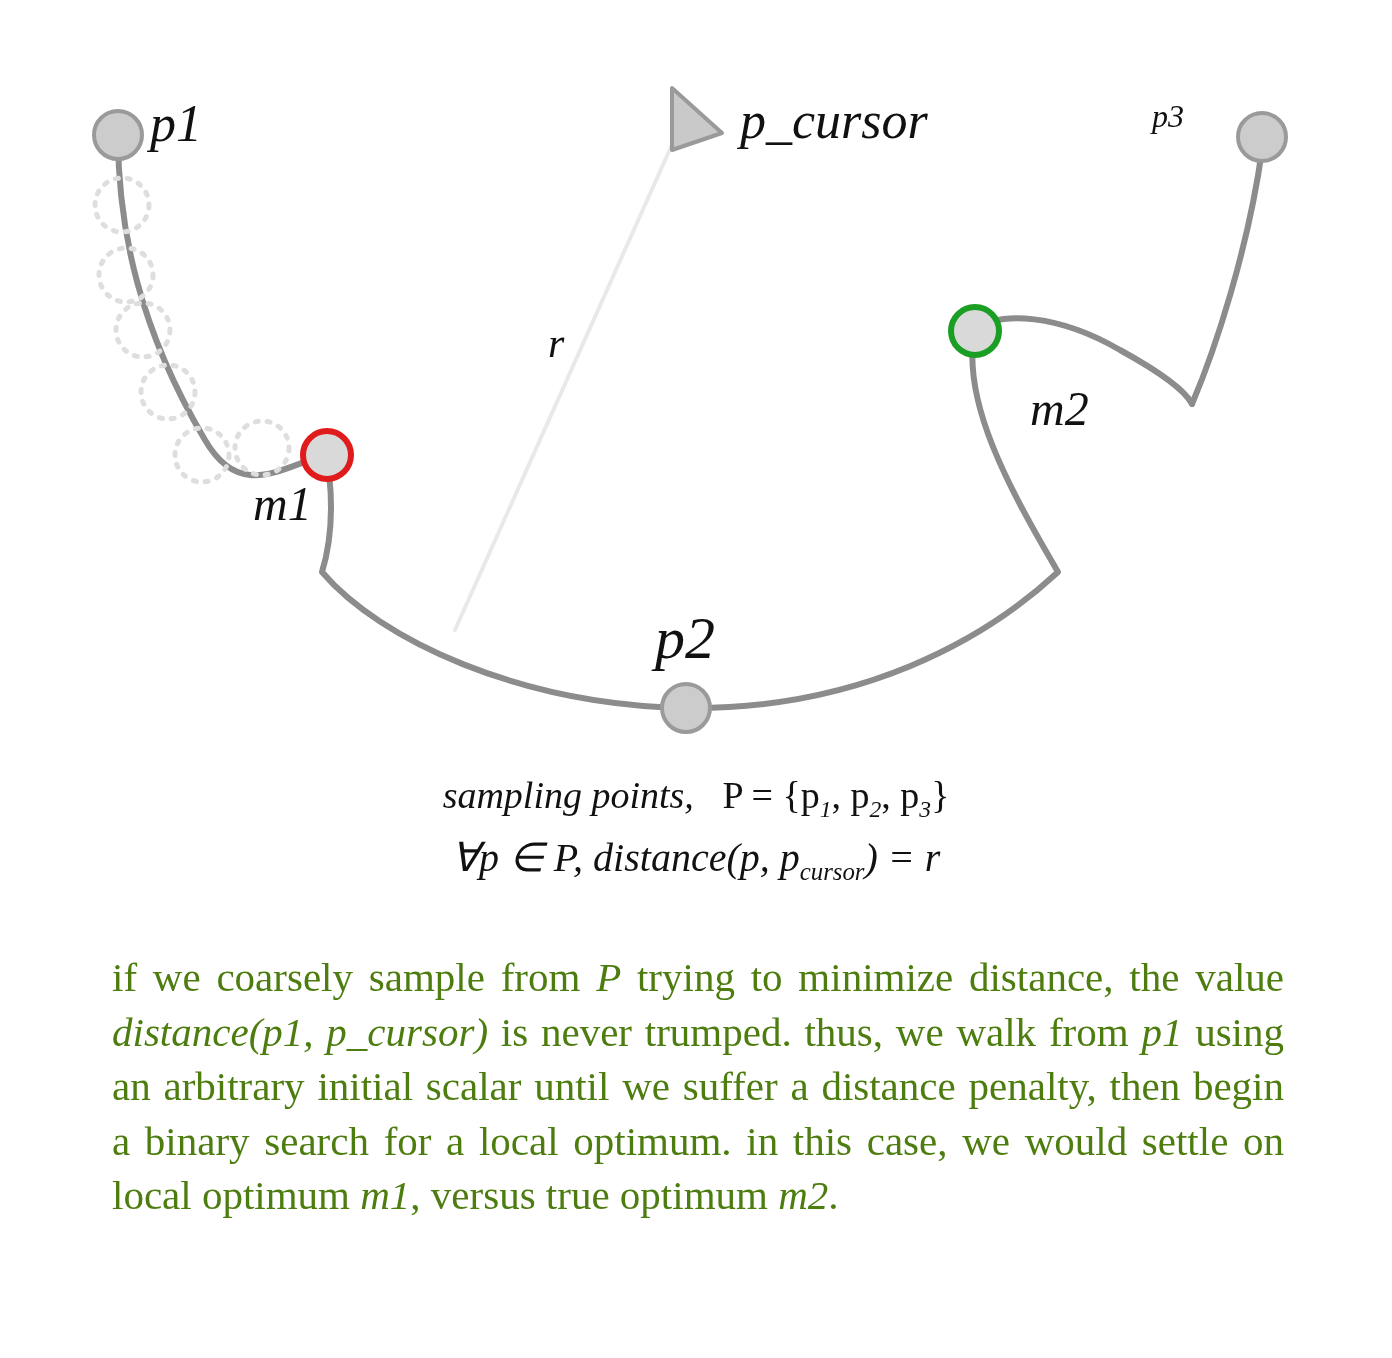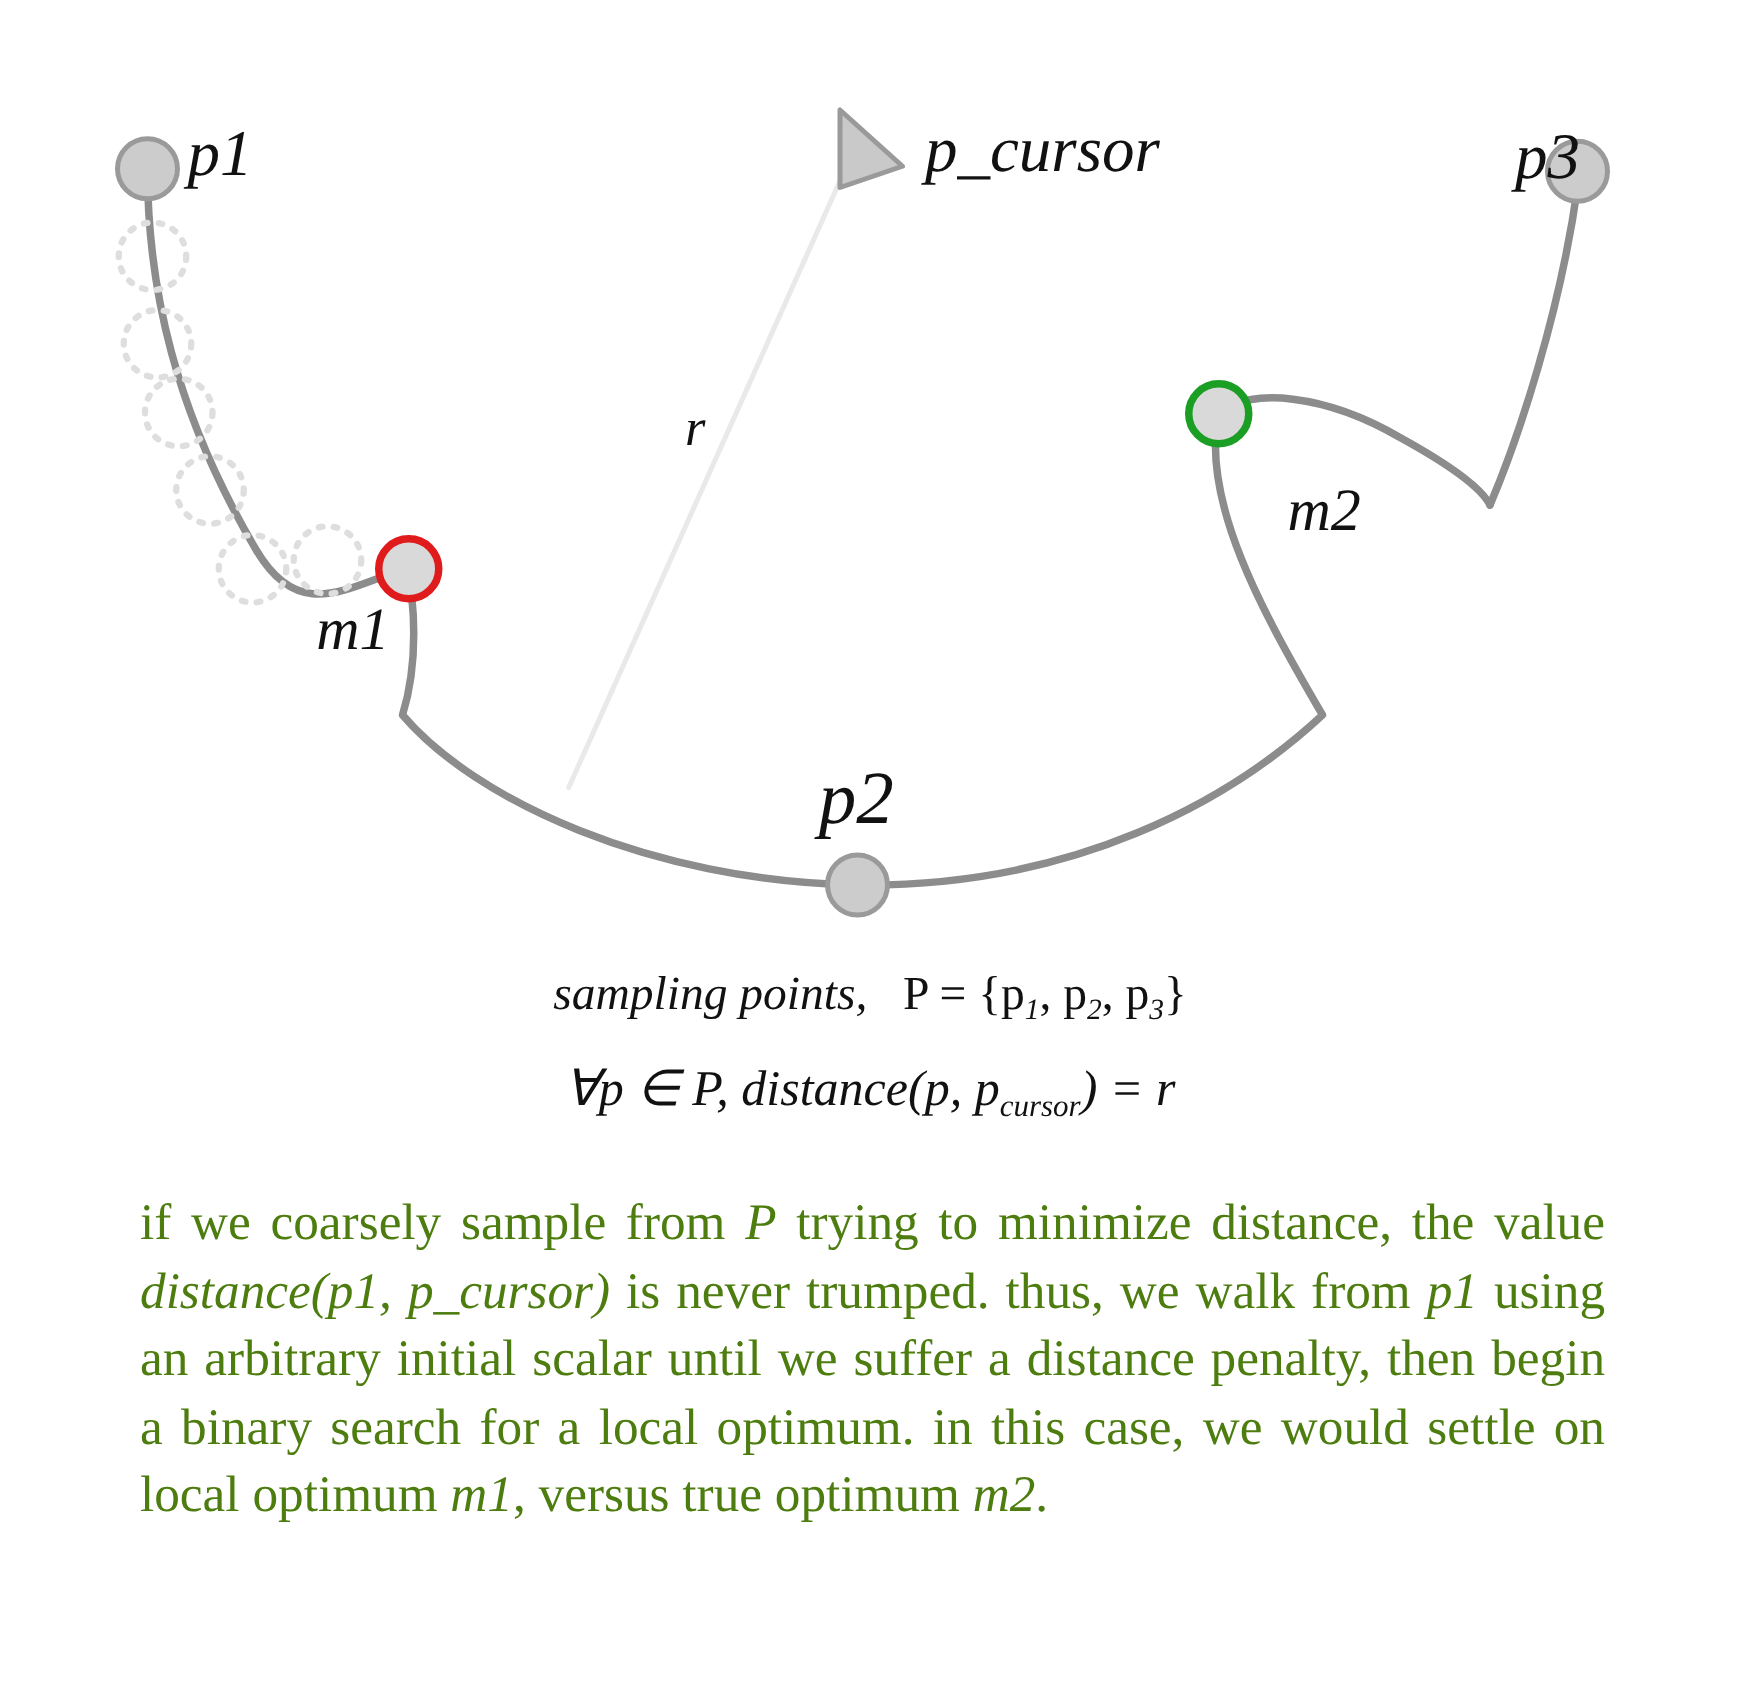--- a/index.html
+++ b/index.html
@@ -25,41 +25,41 @@
   .label {
     position: absolute;
     font-family: "Liberation Serif", serif;
     font-style: italic;
     color: #111111;
     white-space: nowrap;
     line-height: 1;
   }
   .lbl-p1   { left: 150px; top: 98px;  font-size: 52px; }
   .lbl-p2   { left: 655px; top: 608px; font-size: 60px; }
-  .lbl-p3   { left: 1212px; top: 100px; font-size: 52px; }
+  .lbl-p3   { left: 1152px; top: 100px; font-size: 32px; }
   .lbl-pc   { left: 740px; top: 95px;  font-size: 52px; font-style: italic; }
   .lbl-m1   { left: 253px; top: 480px; font-size: 48px; }
   .lbl-m2   { left: 1030px; top: 385px; font-size: 48px; }
   .lbl-r    { left: 548px; top: 322px; font-size: 42px; }
 
   #formulas {
     position: absolute;
     left: 0;
     top: 770px;
     width: 1392px;
     text-align: center;
   }
   .formula-line {
     font-family: "Liberation Serif", serif;
     color: #111111;
     line-height: 1.35;
   }
   .f1 { font-size: 38px; font-style: italic; }
   .f1 .up { font-style: normal; }
-  .f2 { font-size: 40px; font-style: normal; margin-top: 19px; }
+  .f2 { font-size: 40px; font-style: normal; margin-top: 6px; }
   .f2 .it { font-style: italic; }
   .sub {
     font-size: 0.62em;
     vertical-align: sub;
     font-style: italic;
   }
 
   #paragraph {
     position: absolute;
     left: 112px;

